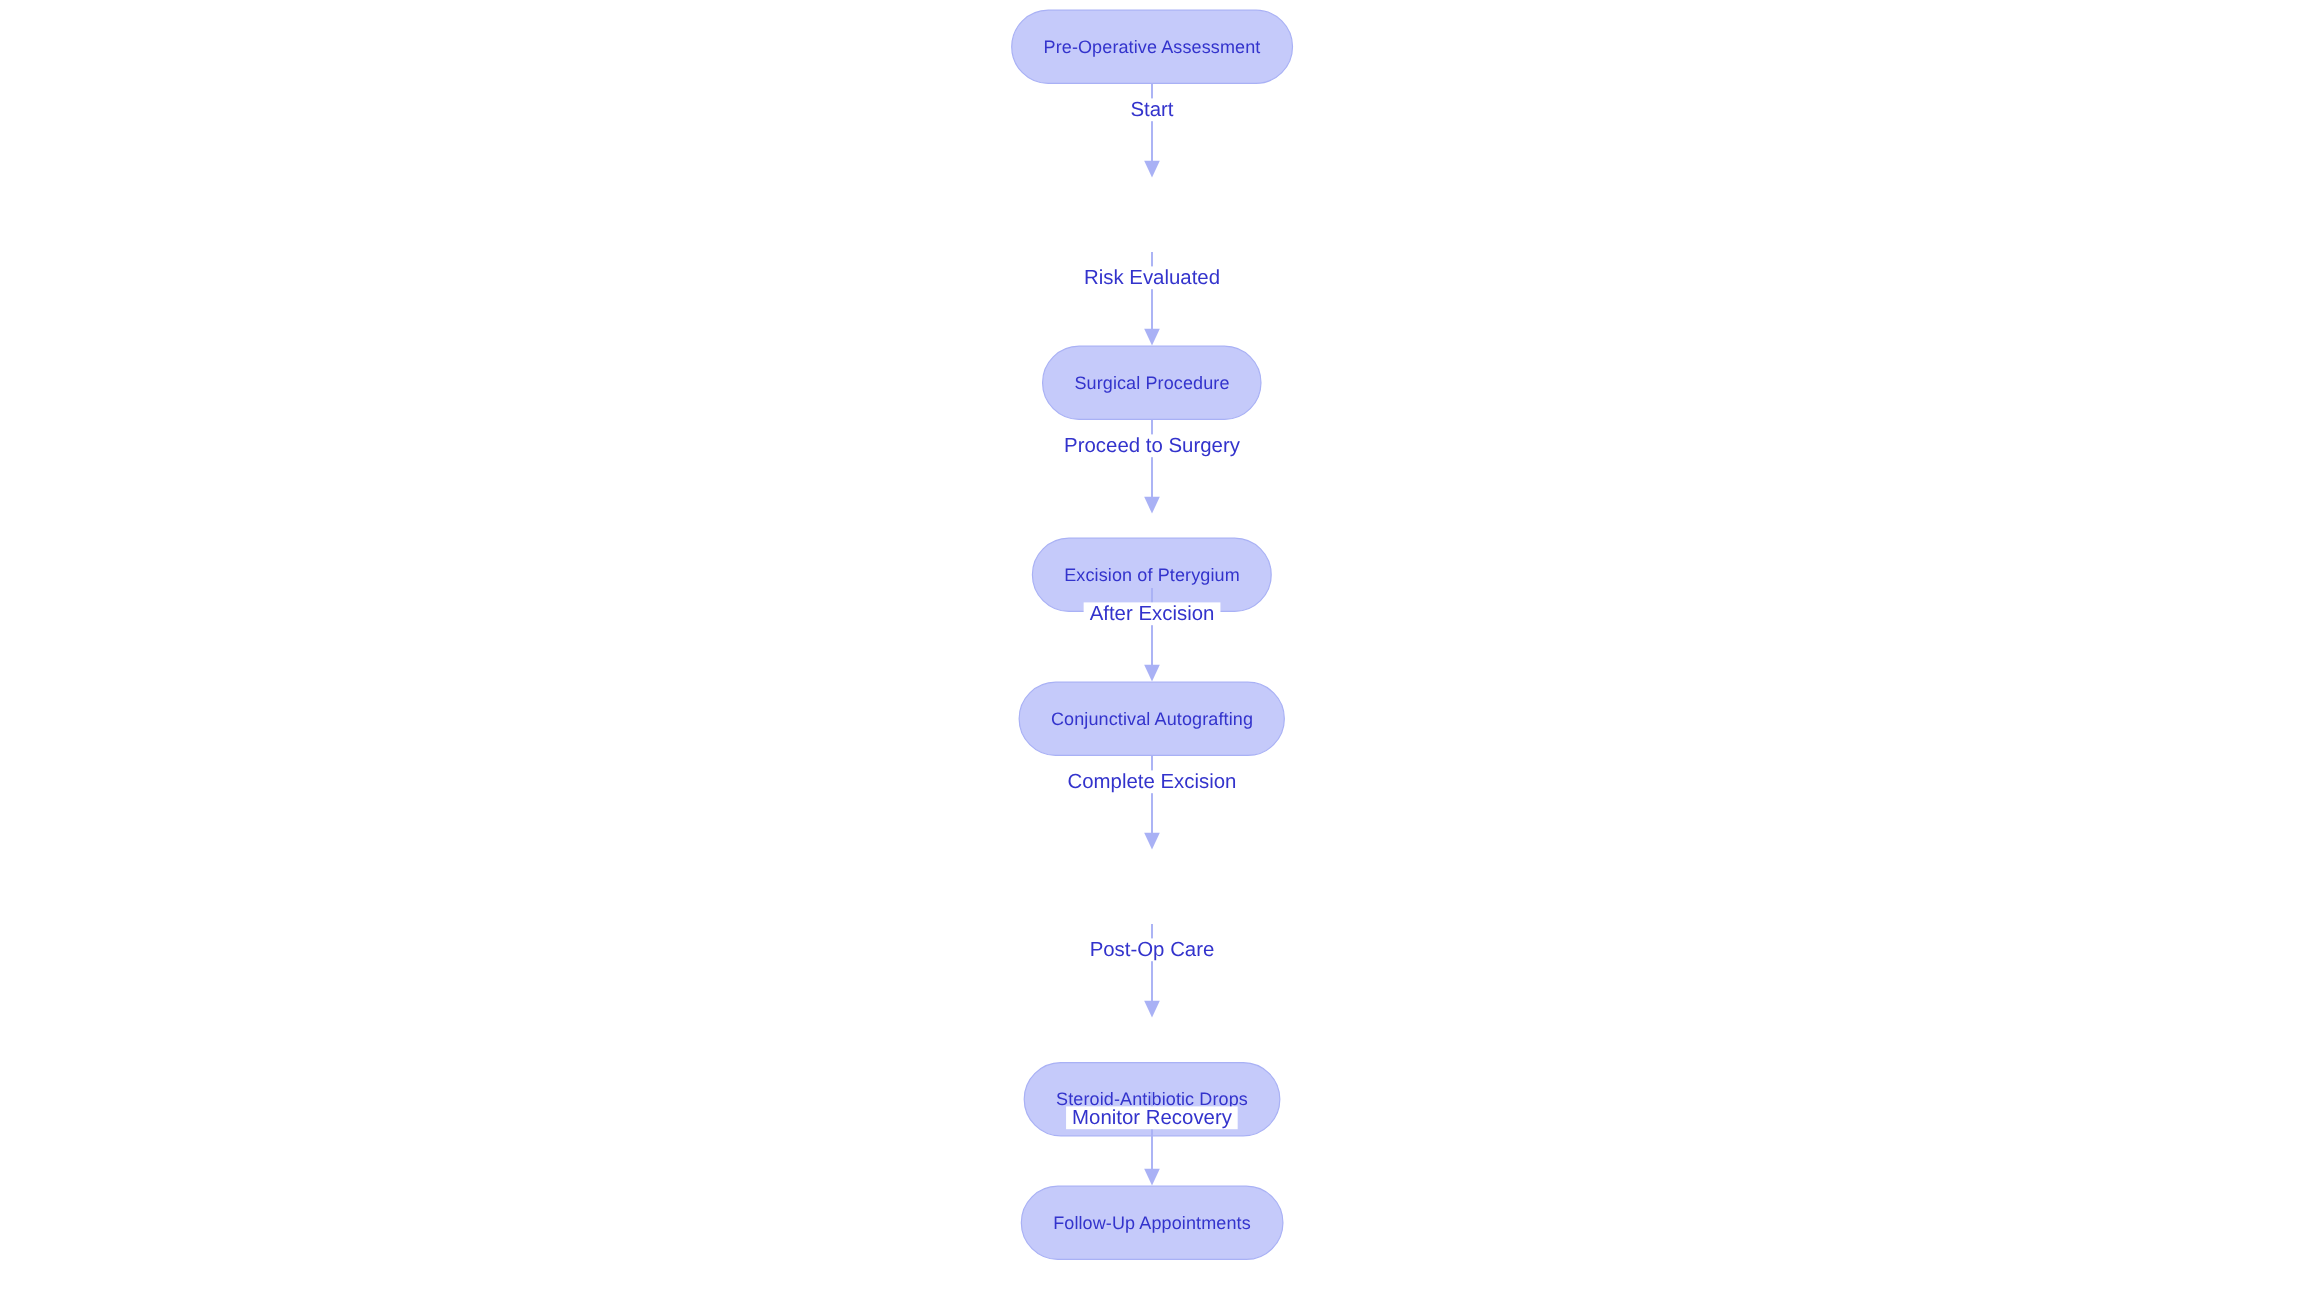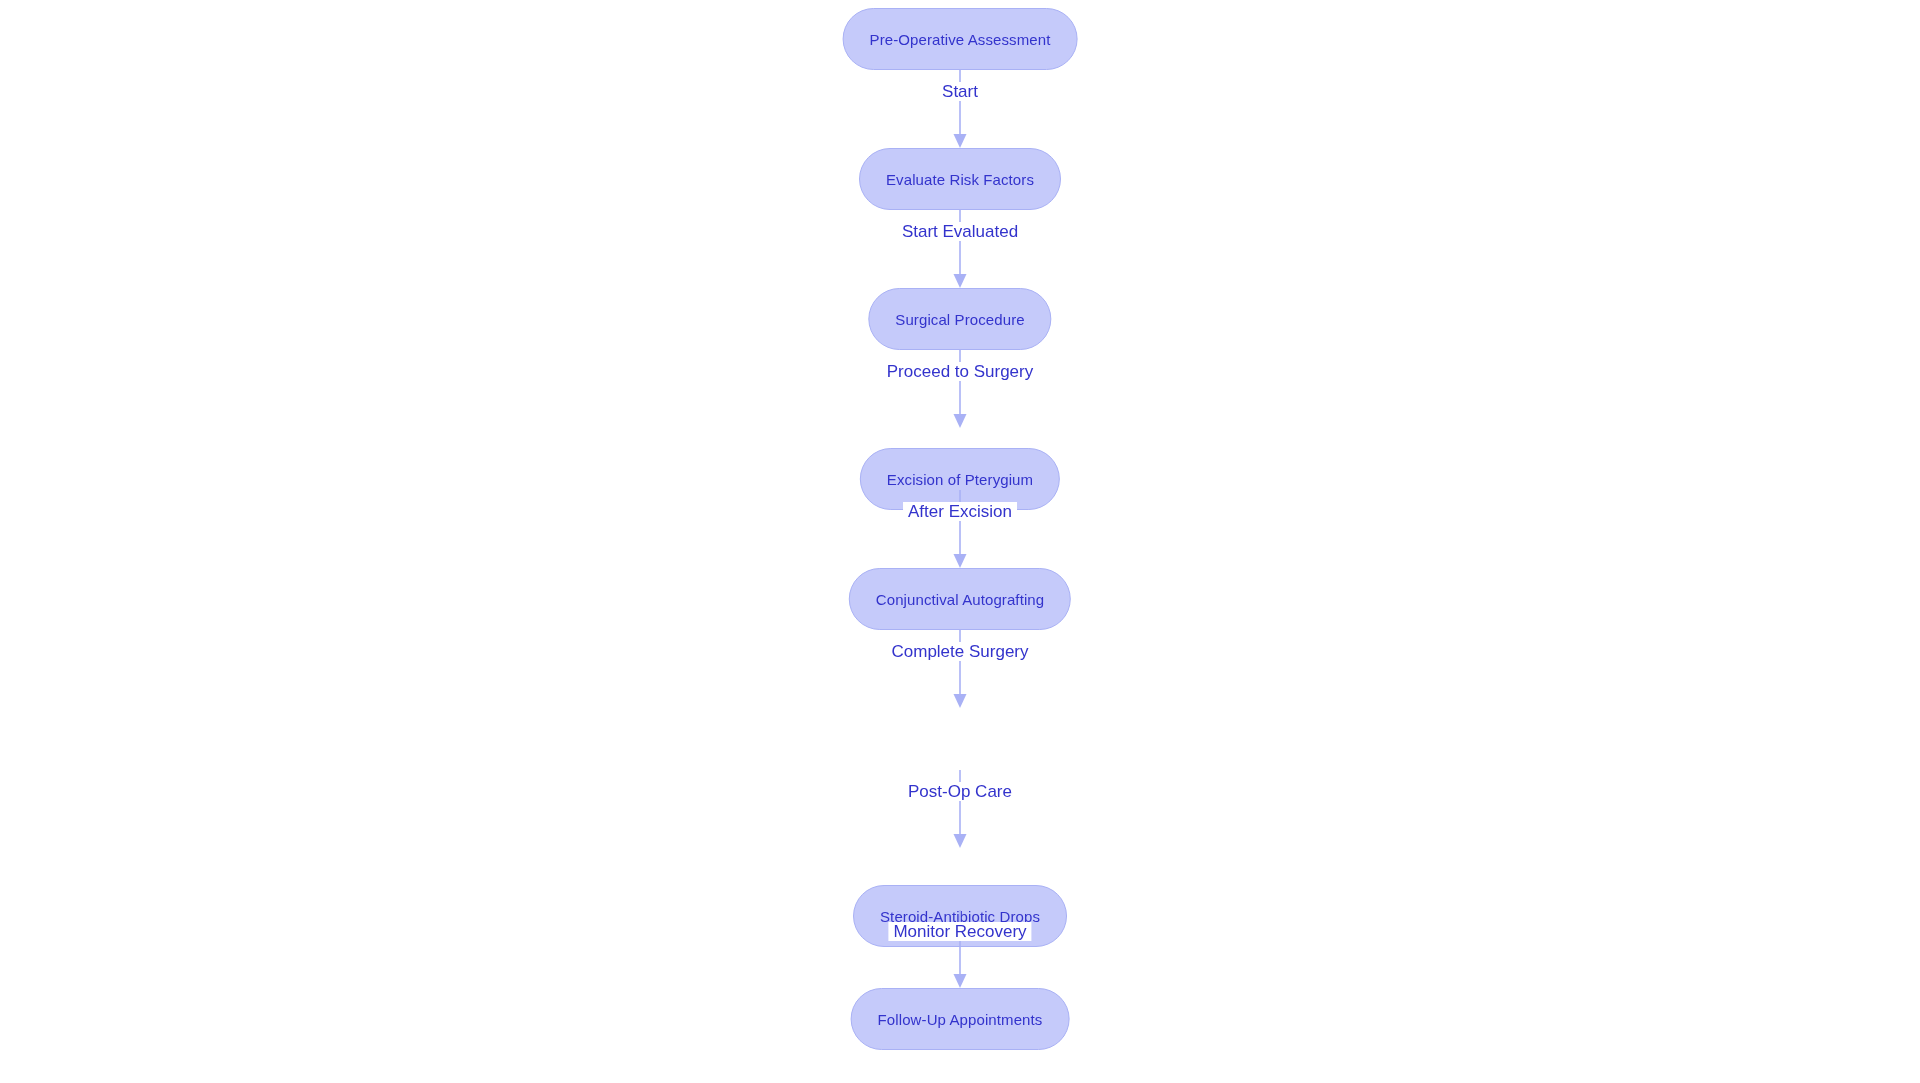--- a/index.html
+++ b/index.html
@@ -85,30 +85,27 @@
   </div>
 
   <div class="edge" style="top:70px;">
     <svg viewBox="0 0 240 78">
       <line x1="120" y1="0" x2="120" y2="66" stroke="#a9b1f5" stroke-width="1.6"></line>
       <polygon points="113.5,64 126.5,64 120,78" fill="#a9b1f5"></polygon>
     </svg>
     <span class="edge-label">Start</span>
   </div>
 
-  <div class="node" style="top:148px;">
-    <span class="node-label">Evaluate Risk Factors</span>
-  </div>
 
   <div class="edge" style="top:210px;">
     <svg viewBox="0 0 240 78">
       <line x1="120" y1="0" x2="120" y2="66" stroke="#a9b1f5" stroke-width="1.6"></line>
       <polygon points="113.5,64 126.5,64 120,78" fill="#a9b1f5"></polygon>
     </svg>
-    <span class="edge-label">Start Evaluated</span>
+    <span class="edge-label">Risk Evaluated</span>
   </div>
 
   <div class="node" style="top:288px;">
     <span class="node-label">Surgical Procedure</span>
   </div>
 
   <div class="edge" style="top:350px;text-align:center;">
     <svg viewBox="0 0 240 78">
       <line x1="120" y1="0" x2="120" y2="66" stroke="#a9b1f5" stroke-width="1.6"></line>
       <polygon points="113.5,64 126.5,64 120,78" fill="#a9b1f5"></polygon>
@@ -130,21 +127,21 @@
 
   <div class="node" style="top:568px;">
     <span class="node-label">Conjunctival Autografting</span>
   </div>
 
   <div class="edge" style="top:630px;">
     <svg viewBox="0 0 240 78">
       <line x1="120" y1="0" x2="120" y2="66" stroke="#a9b1f5" stroke-width="1.6"></line>
       <polygon points="113.5,64 126.5,64 120,78" fill="#a9b1f5"></polygon>
     </svg>
-    <span class="edge-label">Complete Surgery</span>
+    <span class="edge-label">Complete Excision</span>
   </div>
 
 
   <div class="edge" style="top:770px;">
     <svg viewBox="0 0 240 78">
       <line x1="120" y1="0" x2="120" y2="66" stroke="#a9b1f5" stroke-width="1.6"></line>
       <polygon points="113.5,64 126.5,64 120,78" fill="#a9b1f5"></polygon>
     </svg>
     <span class="edge-label">Post-Op Care</span>
   </div>

